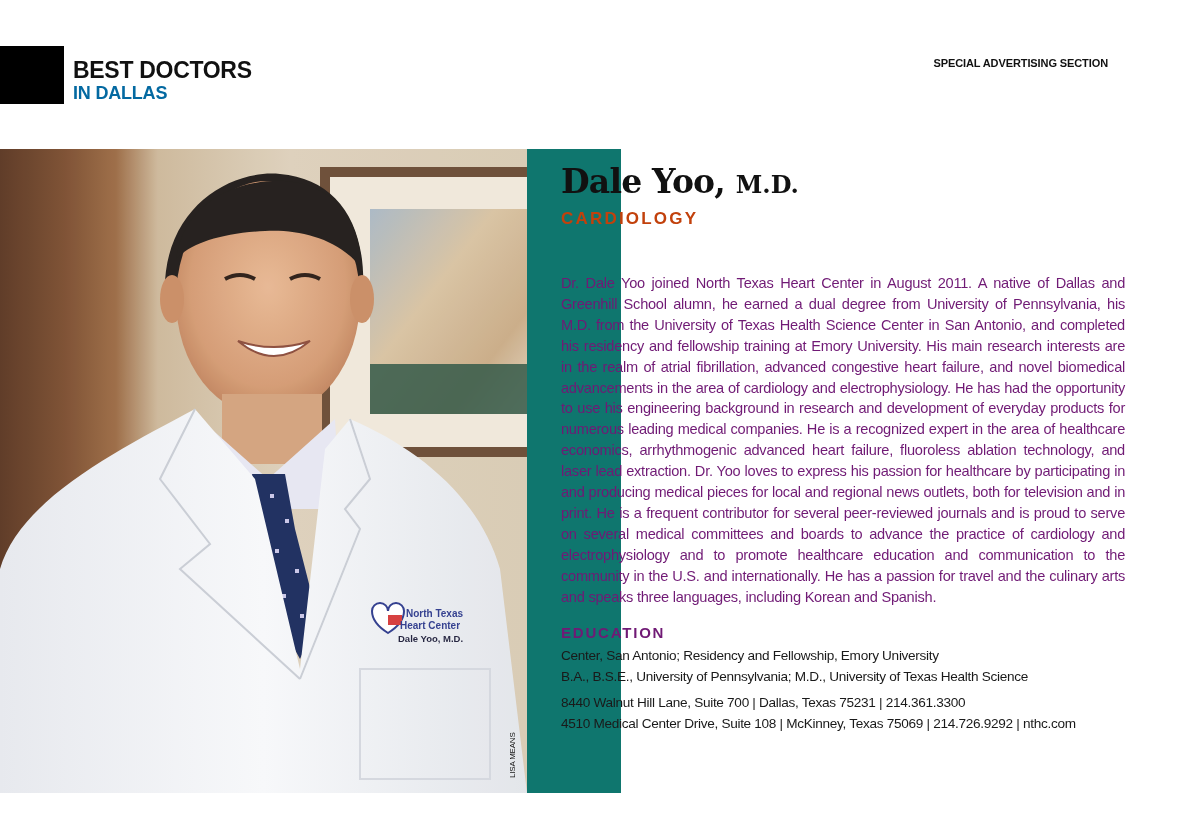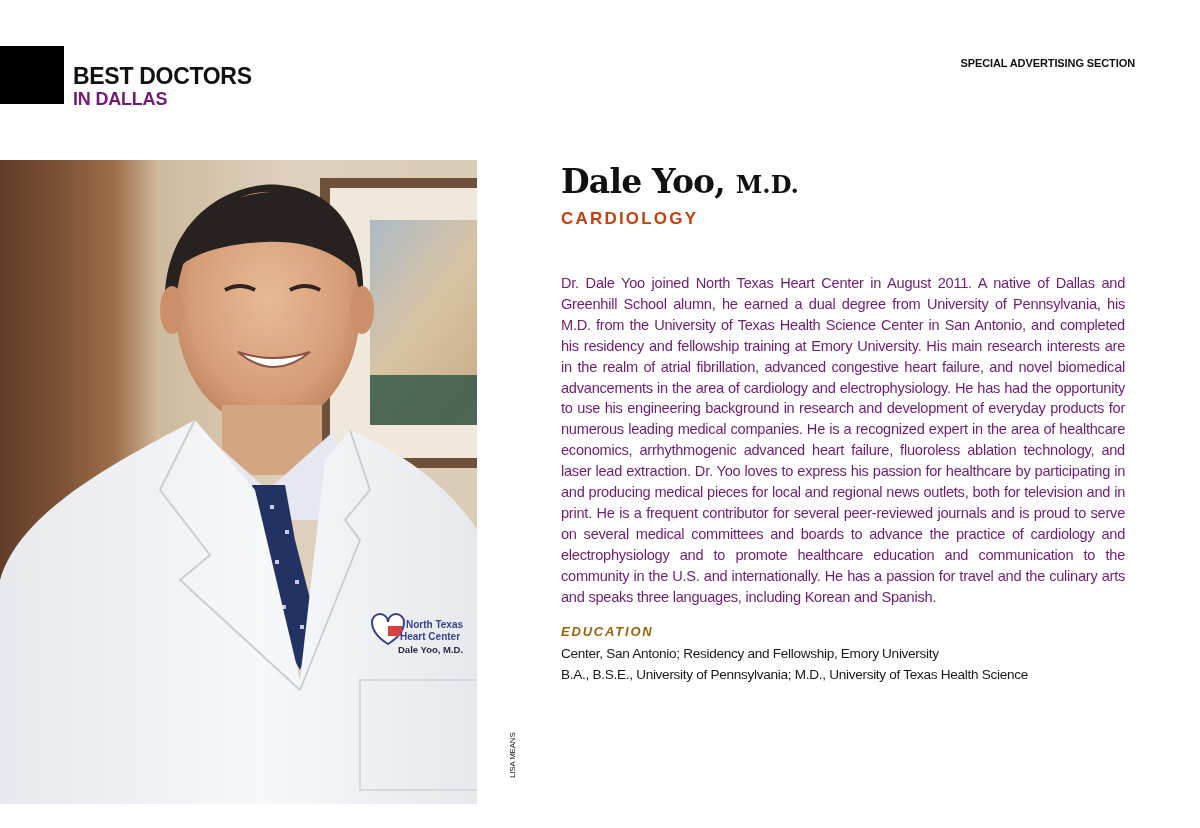--- a/index.html
+++ b/index.html
@@ -1,37 +1,37 @@
 <!DOCTYPE html>
 <html><head>
 <meta charset="utf-8">
 <style>
   * { box-sizing: border-box; margin: 0; padding: 0; }
   html, body { width: 1200px; height: 828px; background: #ffffff; overflow: hidden; }
   body { position: relative; font-family: "Liberation Sans", sans-serif; color: #1a1a1a; }
 
   .header-block { position: absolute; left: 0; top: 46px; width: 64px; height: 58px; background: #000; }
-  .header-title { position: absolute; left: 73px; top: 64px; }
+  .header-title { position: absolute; left: 73px; top: 58px; }
   .header-title .l1 { font-family: "Liberation Sans", sans-serif; font-weight: bold; font-size: 23px; letter-spacing: -0.3px; line-height: 24px; color: #111; }
-  .header-title .l2 { font-family: "Liberation Sans", sans-serif; font-weight: bold; font-size: 18px; letter-spacing: -0.2px; line-height: 22px; color: #701a75; }
-  .special { position: absolute; right: 65px; top: 57px; font-family: "Liberation Sans", sans-serif; font-weight: bold; font-size: 11px; letter-spacing: -0.1px; color: #111; }
+  .header-title .l2 { font-family: "Liberation Sans", sans-serif; font-weight: bold; font-size: 18px; letter-spacing: -0.2px; line-height: 22px; color: #0369a1; }
+  .special { position: absolute; right: 92px; top: 57px; font-family: "Liberation Sans", sans-serif; font-weight: bold; font-size: 11px; letter-spacing: -0.1px; color: #111; }
 
   
-  .photo { position: absolute; left: 0; top: 160px; width: 477px; height: 644px; overflow: hidden; background: #0f766e; }
+  .photo { position: absolute; left: 0; top: 149px; width: 621px; height: 644px; overflow: hidden; background: #0f766e; }
   .photo svg { display: block; }
   .credit { position: absolute; left: 508px; top: 778px; transform-origin: left top; transform: rotate(-90deg);
             font-family: "Liberation Sans", sans-serif; font-size: 8px; color: #111; letter-spacing: -0.2px; white-space: nowrap; }
 
   
   .content { position: absolute; left: 561px; top: 160px; width: 564px; }
   .name { font-family: "DejaVu Serif", "Liberation Serif", serif; font-weight: bold; font-size: 33px; letter-spacing: -0.8px; color: #111; line-height: 44px; }
   .name .suffix { font-size: 24px; letter-spacing: 0; }
   .specialty { margin-top: 2px; font-family: "Liberation Sans", sans-serif; font-weight: bold; font-size: 17px; letter-spacing: 2.2px; color: #c2410c; }
   .bio { margin-top: 44px; font-family: "Liberation Sans", sans-serif; font-size: 14.6px; line-height: 20.9px; color: #701a75; text-align: justify; letter-spacing: -0.25px; }
-  .section-label { font-family: "Liberation Sans", sans-serif; font-weight: bold; font-size: 13px; letter-spacing: 1.8px; color: #a16207; font-style: italic; }
+  .section-label { font-family: "Liberation Sans", sans-serif; font-weight: bold; font-size: 15px; letter-spacing: 1.8px; color: #701a75; }
   .edu-label { margin-top: 16px; }
   .section-text { font-family: "Liberation Sans", sans-serif; font-size: 13.6px; line-height: 21.5px; color: #1a1a1a; letter-spacing: -0.3px; margin-top: 4px; }
   .practice-label { margin-top: 9px; }
   .line { display: block; white-space: nowrap; }
 </style>
 </head>
 <body>
 
 <div class="header-block"></div>
 <div class="header-title">
@@ -115,13 +115,17 @@
   </div>
   <div class="specialty">CARDIOLOGY</div>
   <p class="bio">Dr. Dale Yoo joined North Texas Heart Center in August 2011. A native of Dallas and Greenhill School alumn, he earned a dual degree from University of Pennsylvania, his M.D. from the University of Texas Health Science Center in San Antonio, and completed his residency and fellowship training at Emory University. His main research interests are in the realm of atrial fibrillation, advanced congestive heart failure, and novel biomedical advancements in the area of cardiology and electrophysiology. He has had the opportunity to use his engineering background in research and development of everyday products for numerous leading medical companies. He is a recognized expert in the area of healthcare economics, arrhythmogenic advanced heart failure, fluoroless ablation technology, and laser lead extraction. Dr. Yoo loves to express his passion for healthcare by participating in and producing medical pieces for local and regional news outlets, both for television and in print. He is a frequent contributor for several peer-reviewed journals and is proud to serve on several medical committees and boards to advance the practice of cardiology and electrophysiology and to promote healthcare education and communication to the community in the U.S. and internationally. He has a passion for travel and the culinary arts and speaks three languages, including Korean and Spanish.</p>
 
   <div class="section-label edu-label">EDUCATION</div>
   <div class="section-text">
     <span class="line">Center, San Antonio; Residency and Fellowship, Emory University</span>
     <span class="line">B.A., B.S.E., University of Pennsylvania; M.D., University of Texas Health Science</span>
   </div>
 
+  <div class="section-text">
+    <span class="line">8440 Walnut Hill Lane, Suite 700 | Dallas, Texas 75231 | 214.361.3300</span>
+    <span class="line">4510 Medical Center Drive, Suite 108 | McKinney, Texas 75069 | 214.726.9292 | nthc.com</span>
+  </div>
 </div>
 
 </body></html>

